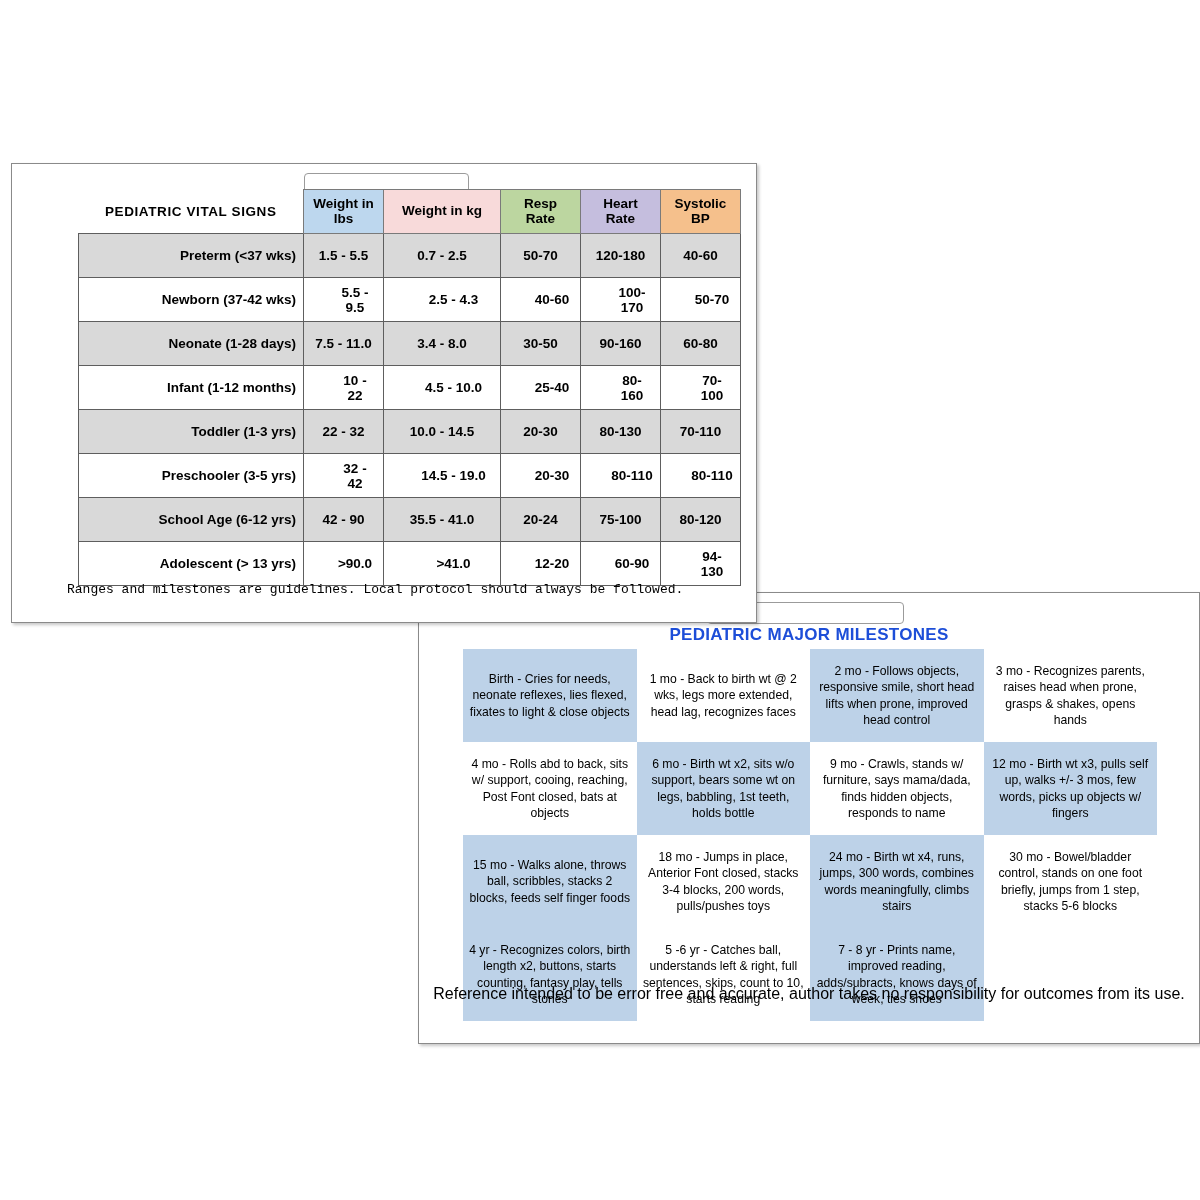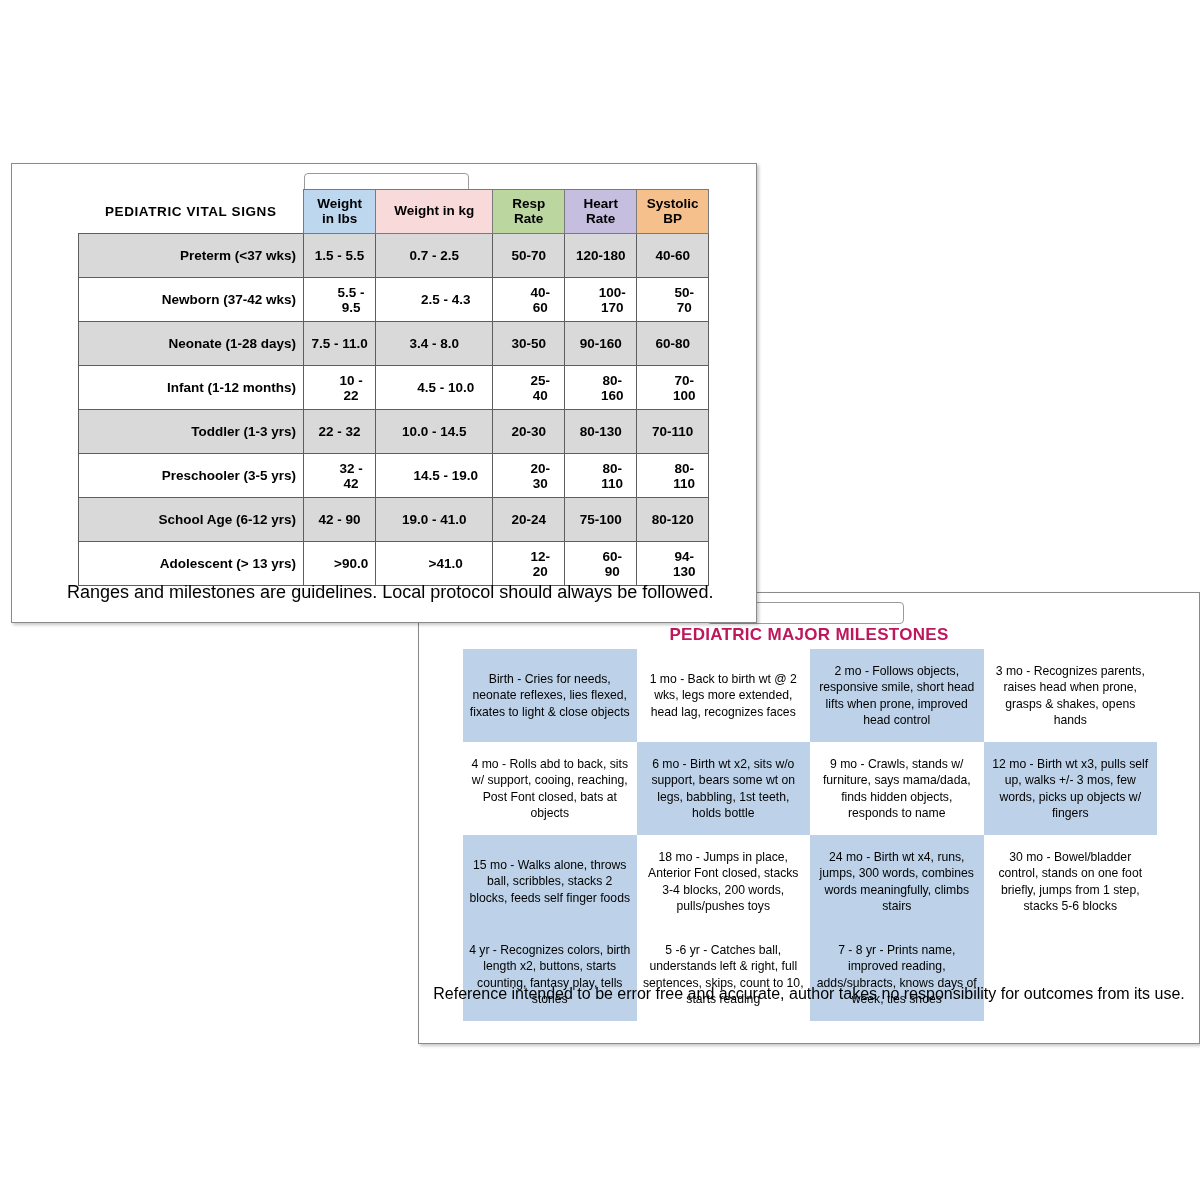--- a/index.html
+++ b/index.html
@@ -85,21 +85,21 @@
     width: 225px;
     border: none;
     background: #ffffff;
     text-align: center;
     font-size: 12.5px;
     letter-spacing: 0.6px;
     font-weight: bold;
     height: 40px;
   }
   .vh-col {
-    width: 72px;
+    width: 80px;
     border: 1px solid #7a7a7a;
     text-align: center;
     line-height: 1.1;
     font-size: 14px;
     height: 40px;
   }
   .vh-col.wide { width: 117px; }
   .c-lbs   { background: #bdd7ee; }
   .c-kg    { background: #f8dada; }
   .c-resp  { background: #bcd6a0; }
@@ -116,37 +116,38 @@
     border: 1px solid #5e5e5e;
     text-align: center;
   }
   tr.shaded .vr-label, tr.shaded .vr-cell { background: #d9d9d9; }
   tr.plain  .vr-label, tr.plain  .vr-cell { background: #ffffff; padding-left: 30px; }
 
   #vitals-note {
     position: absolute;
     left: 55px;
     top: 418px;
-    font-size: 18px;
+    font-size: 13px;
     color: #000000;
     font-weight: normal;
     white-space: nowrap;
+    font-family: Liberation Mono, monospace;
   }
 
   
   #milestones-title {
     position: absolute;
     left: 0;
     right: 0;
     top: 32px;
     text-align: center;
     font-size: 17px;
     font-weight: bold;
     letter-spacing: 0.3px;
-    color: #be185d;
+    color: #1d4ed8;
   }
   #milestones-grid {
     position: absolute;
     left: 44px;
     top: 56px;
     width: 694px;
     display: grid;
     grid-template-columns: repeat(4, 1fr);
     grid-auto-rows: 93px;
   }
@@ -265,21 +266,21 @@
             <td class="vr-label">Preschooler (3-5 yrs)</td>
             <td class="vr-cell">32 - 42</td>
             <td class="vr-cell">14.5 - 19.0</td>
             <td class="vr-cell">20-30</td>
             <td class="vr-cell">80-110</td>
             <td class="vr-cell">80-110</td>
           </tr>
           <tr class="shaded">
             <td class="vr-label">School Age (6-12 yrs)</td>
             <td class="vr-cell">42 - 90</td>
-            <td class="vr-cell">19.0 - 41.0</td>
+            <td class="vr-cell">35.5 - 41.0</td>
             <td class="vr-cell">20-24</td>
             <td class="vr-cell">75-100</td>
             <td class="vr-cell">80-120</td>
           </tr>
           <tr class="plain">
             <td class="vr-label">Adolescent (&gt; 13 yrs)</td>
             <td class="vr-cell">&gt;90.0</td>
             <td class="vr-cell">&gt;41.0</td>
             <td class="vr-cell">12-20</td>
             <td class="vr-cell">60-90</td>

